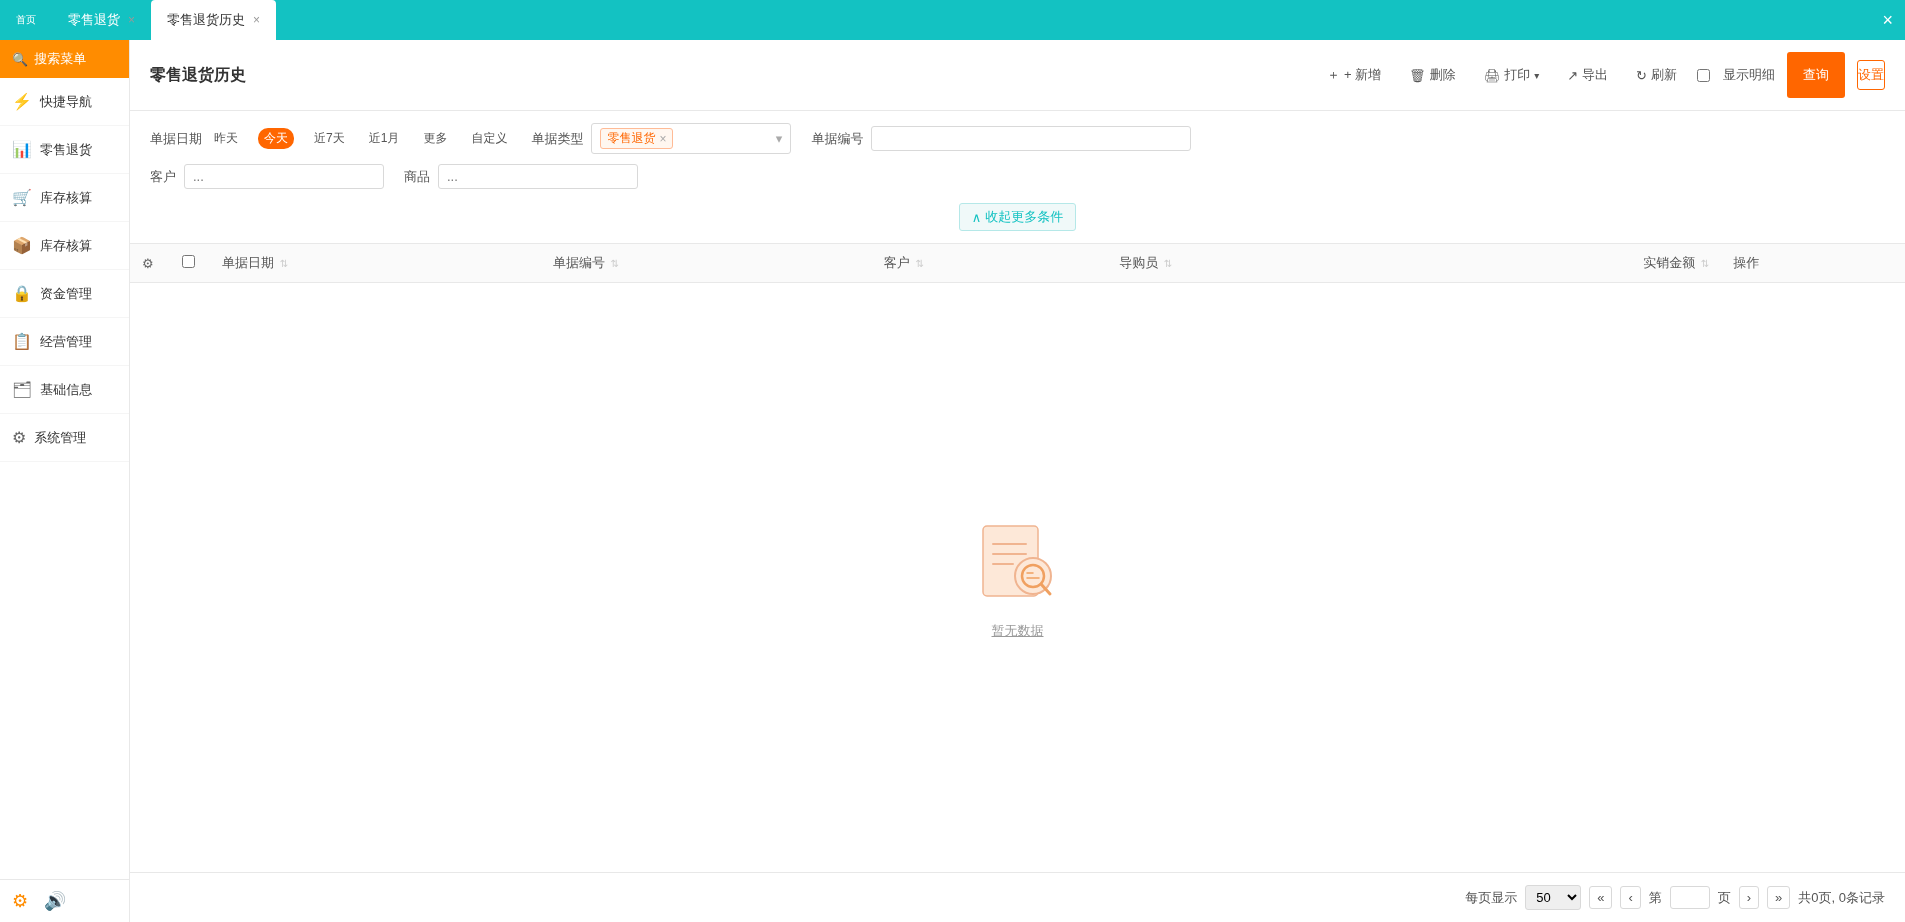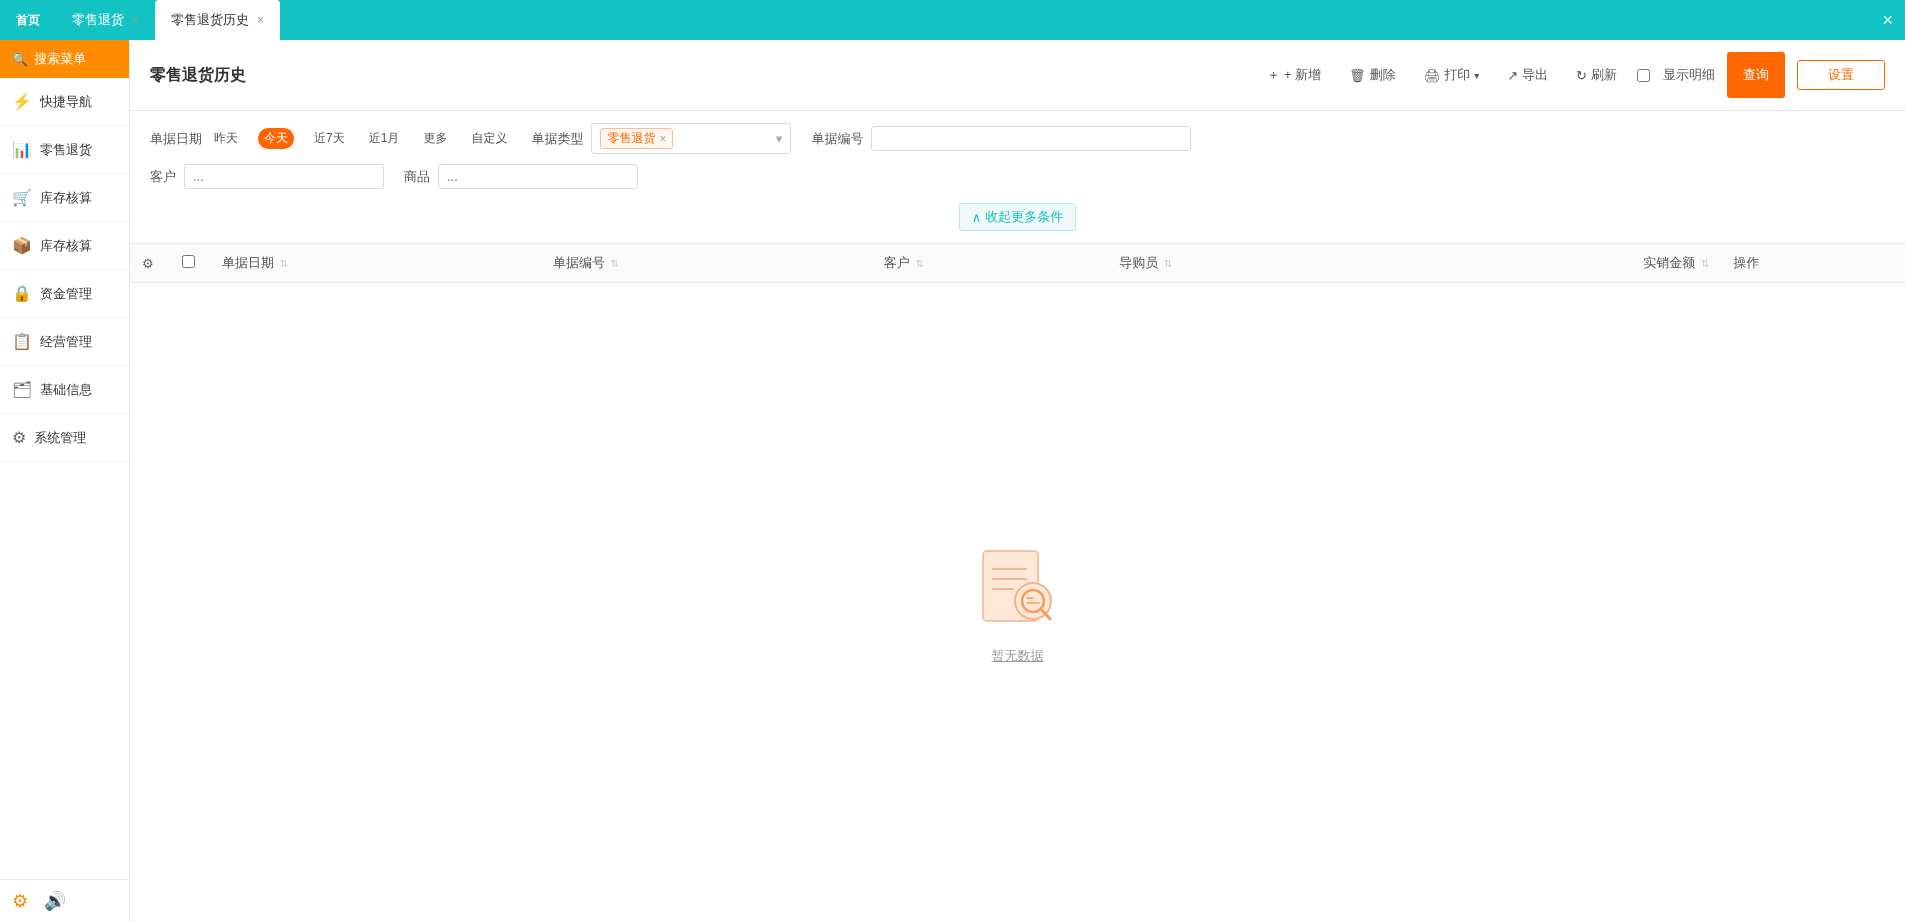--- a/index.html
+++ b/index.html
@@ -28,22 +28,21 @@
       background: #fff;
       color: #333;
       border-radius: 4px 4px 0 0;
     }
     .tab-item .close-icon {
       margin-left: 8px;
       font-size: 12px;
       color: #999;
     }
     .tab-item.home {
-      font-size: 12px;
-      font-weight: bold;
+      font-size: 10px;
     }
     .top-bar-close {
       margin-left: auto;
       margin-right: 12px;
       color: #fff;
       font-size: 18px;
       cursor: pointer;
     }
 
     
@@ -129,21 +128,21 @@
       border: none;
       padding: 14px 16px;
       border-radius: 3px;
       cursor: pointer;
       font-size: 13px;
     }
     .btn-setting {
       background: #fff;
       color: #ff6600;
       border: 1px solid #ff6600;
-      padding: 5px 30px;
+      padding: 5px 0;
       border-radius: 3px;
       cursor: pointer;
       font-size: 13px;
     }
     .checkbox-wrap { display: flex; align-items: center; gap: 13px; font-size: 13px; color: #555; }
     .checkbox-wrap input { cursor: pointer; }
 
     
     .filter-area {
       background: #fff;
@@ -519,15 +518,31 @@
           <circle cx="65" cy="60" r="11" fill="none" stroke="#f0a060" stroke-width="2.5"></circle>
           <line x1="73" y1="68" x2="82" y2="78" stroke="#f0a060" stroke-width="3" stroke-linecap="round"></line>
 
           <line x1="59" y1="57" x2="65" y2="57" stroke="#f0a060" stroke-width="1.5" stroke-linecap="round"></line>
           <line x1="59" y1="62" x2="71" y2="62" stroke="#f0a060" stroke-width="1.5" stroke-linecap="round"></line>
         </svg>
         <span class="empty-text">暂无数据</span>
       </div>
     </div>
 
+    <div class="pagination">
+      <span>每页显示</span>
+      <select class="page-size-select">
+        <option>50</option>
+        <option>20</option>
+        <option>100</option>
+      </select>
+      <button class="pagination-btn">«</button>
+      <button class="pagination-btn">‹</button>
+      <span>第</span>
+      <input type="text" class="page-input" style="">
+      <span>页</span>
+      <button class="pagination-btn">›</button>
+      <button class="pagination-btn">»</button>
+      <span>共0页, 0条记录</span>
+    </div>
 
   </div>
 </div>
 
 </body></html>

